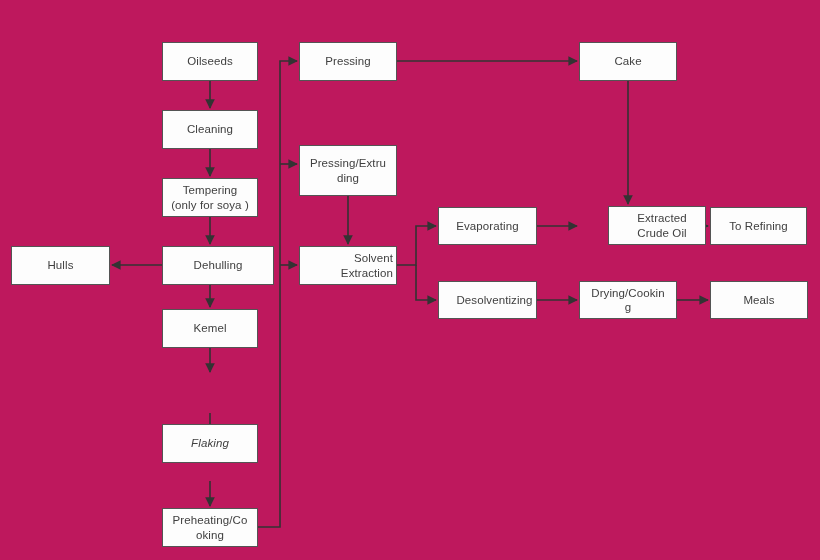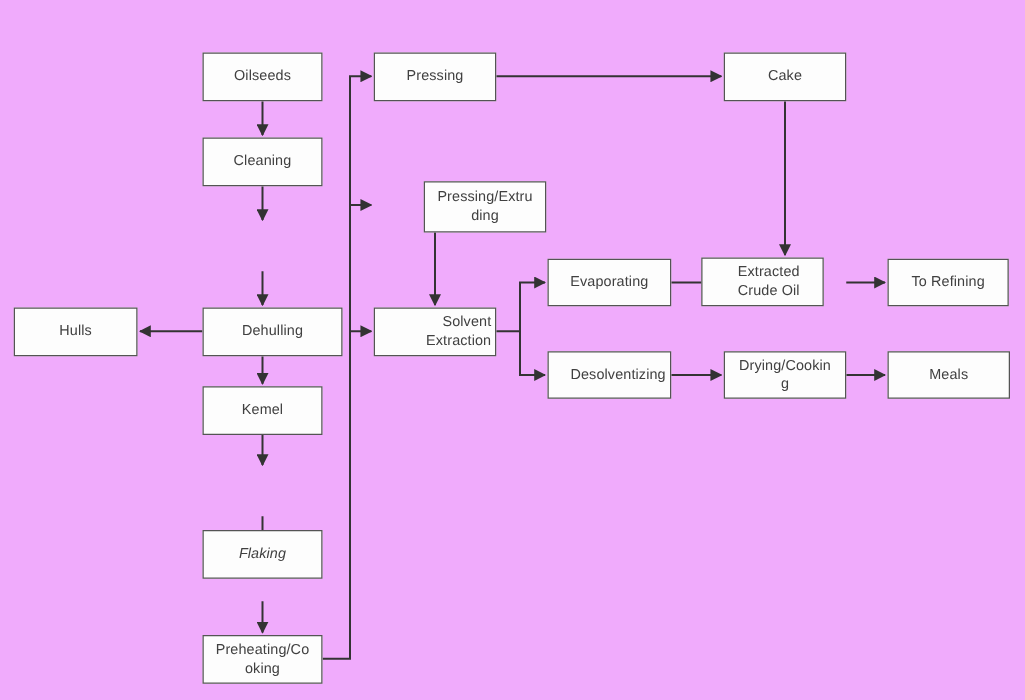--- a/index.html
+++ b/index.html
@@ -10,21 +10,21 @@
     width: 820px;
     height: 560px;
     background: #f4f4f4;
     font-family: "Liberation Sans", sans-serif;
     overflow: hidden;
   }
   #canvas {
     position: relative;
     width: 820px;
     height: 560px;
-    background: #f0abfc;
+    background: #be185d;
   }
   #edges {
     position: absolute;
     left: 0;
     top: 0;
     width: 820px;
     height: 560px;
     pointer-events: none;
   }
   .node {
@@ -95,20 +95,24 @@
   </svg>
 
   <div class="node" style="left:162px; top:42px; width:96px; height:39px;">
     <span class="label">Oilseeds</span>
   </div>
 
   <div class="node" style="left:162px; top:110px; width:96px; height:39px;">
     <span class="label">Cleaning</span>
   </div>
 
+  <div class="node" style="left:162px; top:178px; width:96px; height:39px;">
+    <span class="label">Tempering
+(only for soya )</span>
+  </div>
 
   <div class="node" style="left:11px; top:246px; width:99px; height:39px;">
     <span class="label">Hulls</span>
   </div>
 
   <div class="node" style="left:162px; top:246px; width:112px; height:39px;">
     <span class="label">Dehulling</span>
   </div>
 
   <div class="node" style="left:162px; top:309px; width:96px; height:39px;">
@@ -122,21 +126,21 @@
 
   <div class="node" style="left:162px; top:508px; width:96px; height:39px;">
     <span class="label">Preheating/Co
 oking</span>
   </div>
 
   <div class="node" style="left:299px; top:42px; width:98px; height:39px;">
     <span class="label">Pressing</span>
   </div>
 
-  <div class="node" style="left:299px; top:145px; width:98px; height:41px;margin-left:40px;">
+  <div class="node" style="left:299px; top:145px; width:98px; height:51px;">
     <span class="label">Pressing/Extru
 ding</span>
   </div>
 
   <div class="node" style="left:299px; top:246px; width:98px; height:39px;text-align:right;">
     <span class="label">Solvent
 Extraction</span>
   </div>
 
   <div class="node" style="left:438px; top:207px; width:99px; height:38px;">
@@ -144,21 +148,21 @@
   </div>
 
   <div class="node" style="left:438px; top:281px; width:99px; height:38px;padding-left:14px;">
     <span class="label">Desolventizing</span>
   </div>
 
   <div class="node" style="left:579px; top:42px; width:98px; height:39px;">
     <span class="label">Cake</span>
   </div>
 
-  <div class="node" style="left:561px; top:206px; width:98px; height:39px;padding-left:10px;">
+  <div class="node" style="left:608px; top:206px; width:98px; height:39px;padding-left:10px;">
     <span class="label">Extracted
 Crude Oil</span>
   </div>
 
   <div class="node" style="left:579px; top:281px; width:98px; height:38px;">
     <span class="label">Drying/Cookin
 g</span>
   </div>
 
   <div class="node" style="left:710px; top:207px; width:97px; height:38px;">

